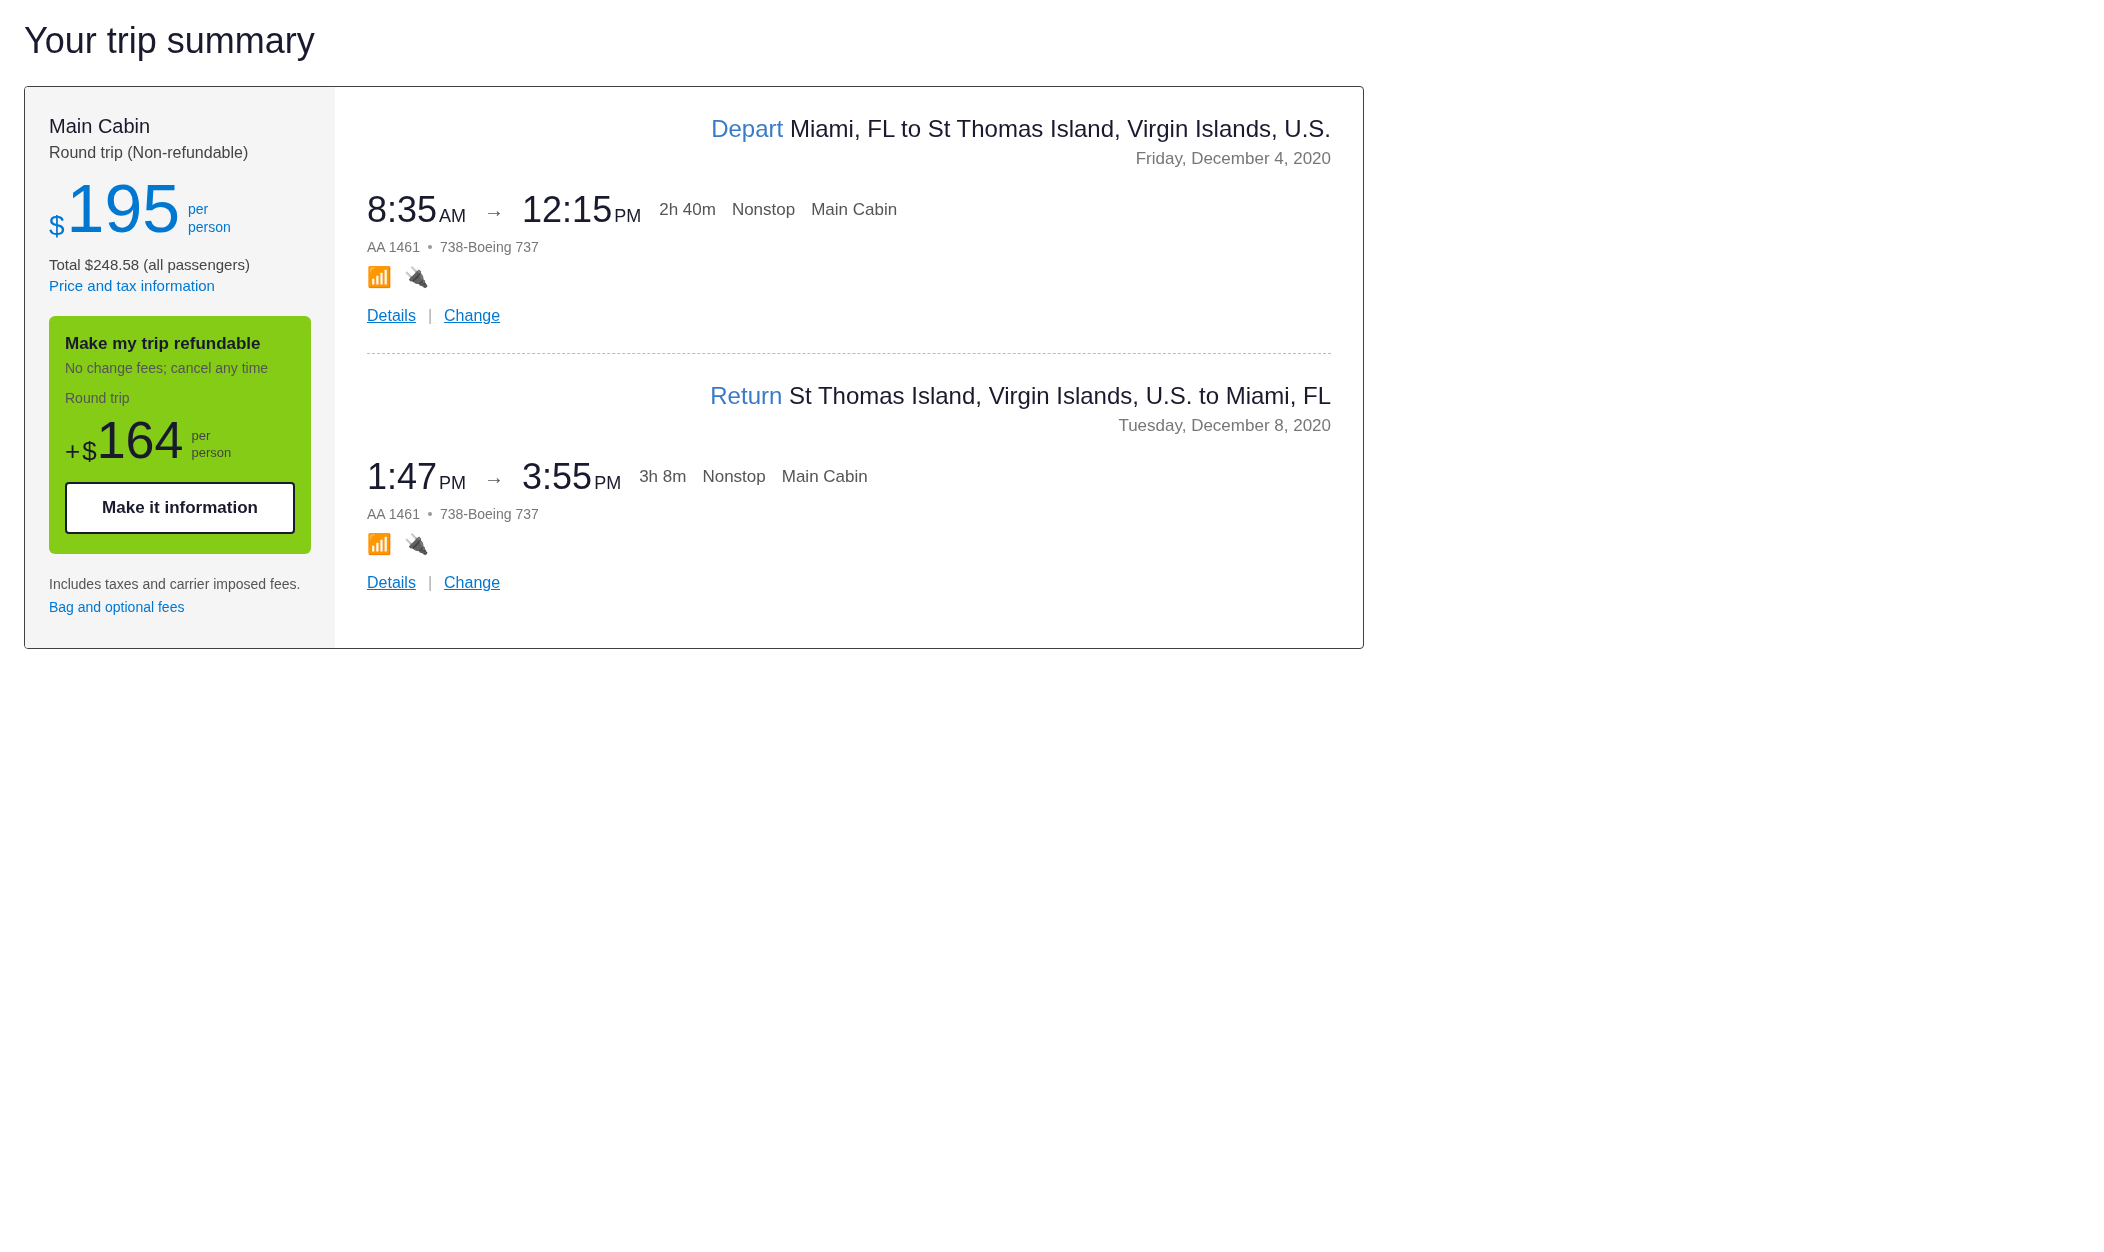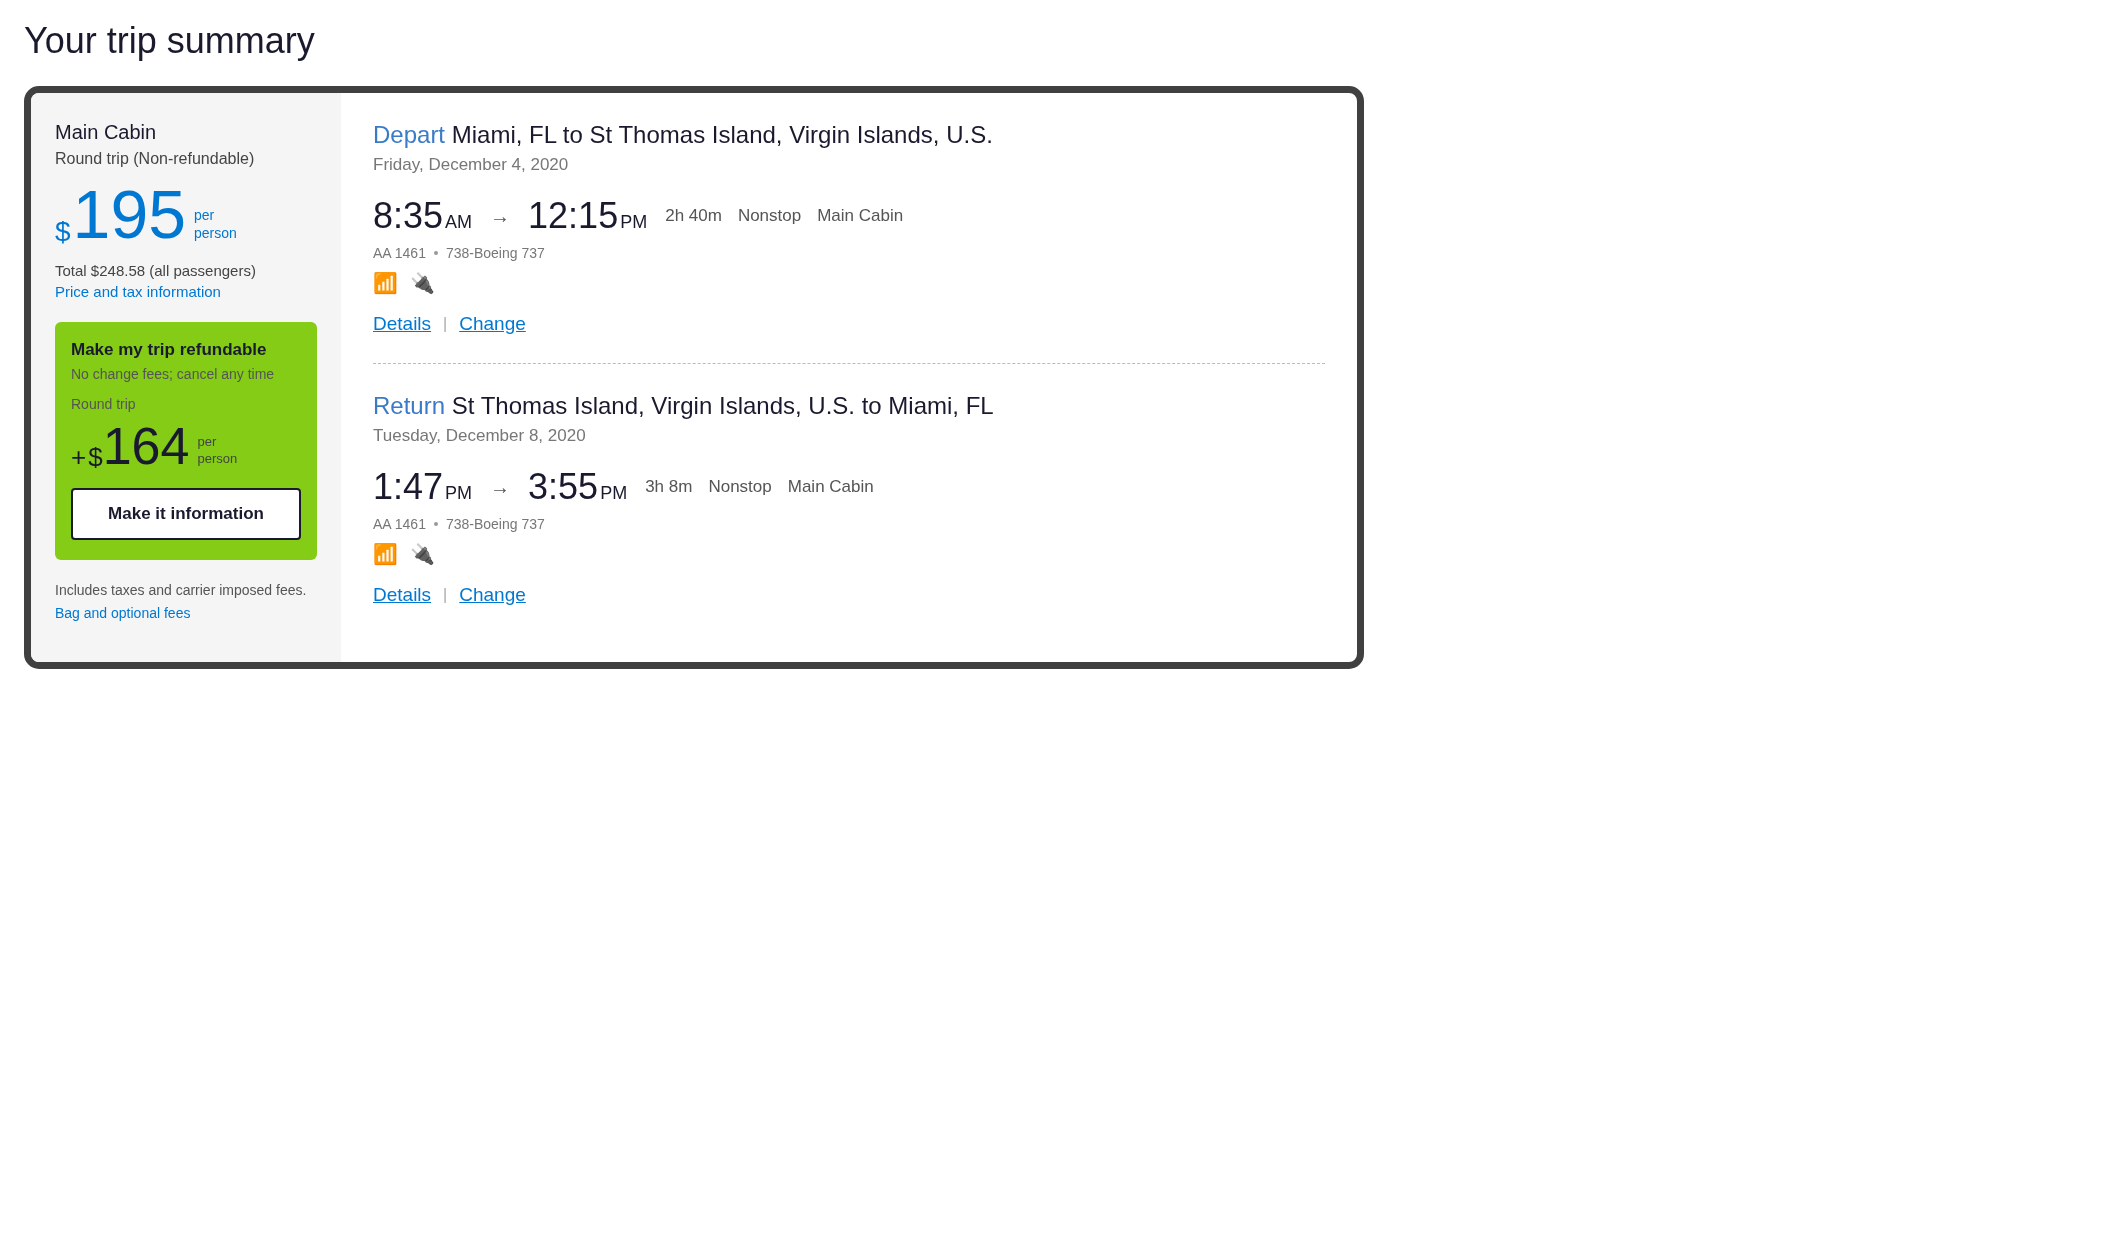--- a/index.html
+++ b/index.html
@@ -10,22 +10,22 @@
       padding: 20px 24px;
     }
     .page-title {
       font-size: 36px;
       font-weight: 400;
       color: #1a1a2e;
       margin-bottom: 24px;
     }
     .trip-card {
       display: flex;
-      border: 7px solid #404040;
-      border-radius: 15px;
+      border: 1px solid #404040;
+      border-radius: 4px;
       overflow: hidden;
       max-width: 1340px;
     }
     .sidebar {
       background: #f5f5f5;
       width: 310px;
       min-width: 310px;
       padding: 28px 24px;
     }
     .sidebar-cabin {
@@ -156,20 +156,21 @@
       display: inline-flex;
       align-items: center;
       gap: 4px;
     }
     .main-content {
       flex: 1;
       padding: 28px 32px;
     }
     .flight-section {
       margin-bottom: 0;
+      text-align: right;
     }
     .flight-section + .flight-section {
       border-top: 1px dashed #bbb;
       padding-top: 28px;
       margin-top: 4px;
     }
     .flight-header {
       font-size: 24px;
       color: #1a1a2e;
       margin-bottom: 6px;
@@ -245,21 +246,21 @@
     .amenity-icon {
       color: #0078d2;
     }
     .flight-links {
       display: flex;
       align-items: center;
       gap: 12px;
       margin-bottom: 28px;
     }
     .flight-link {
-      font-size: 19px;
+      font-size: 16px;
       color: #0078d2;
       text-decoration: underline;
       cursor: pointer;
     }
     .flight-link-sep {
       color: #aaa;
       font-size: 16px;
     }
   </style>
 </head>

